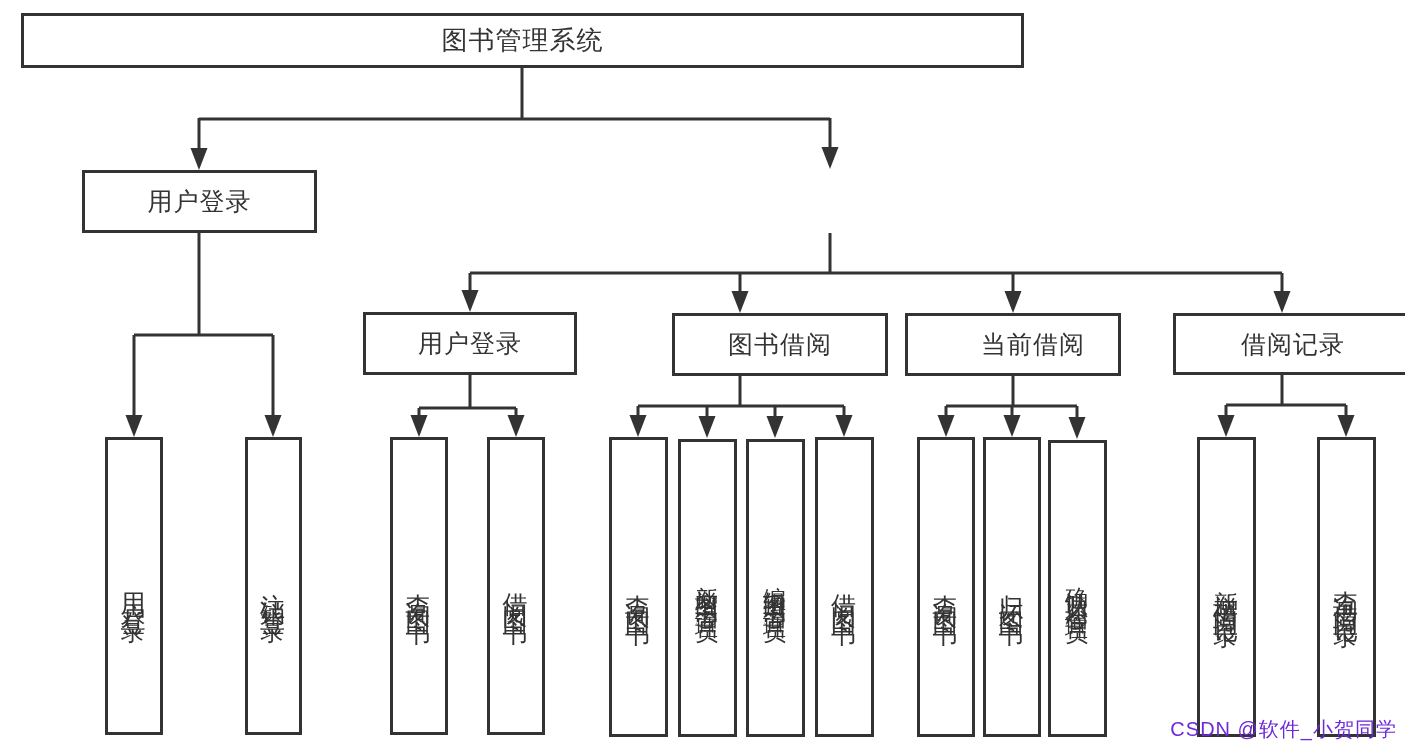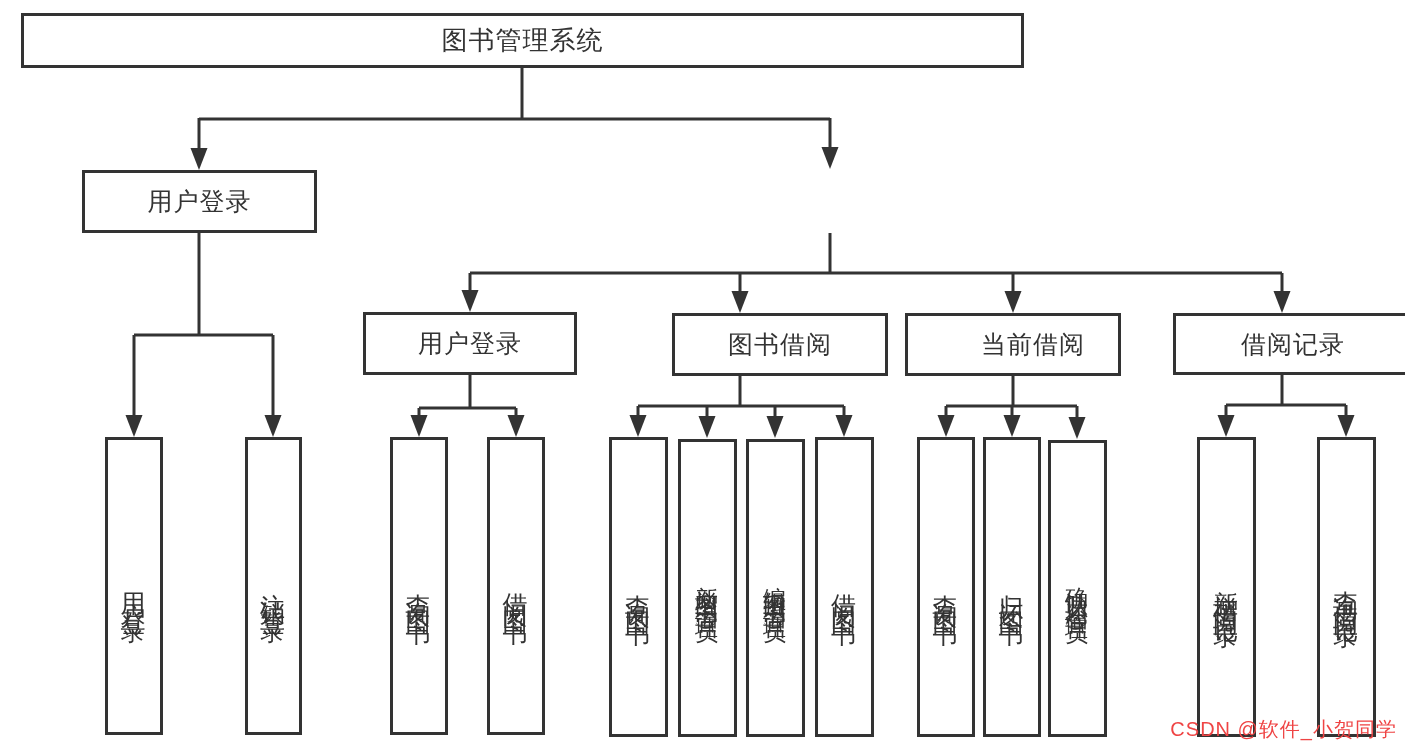--- a/index.html
+++ b/index.html
@@ -44,21 +44,21 @@
     margin-bottom: -9px;
     white-space: nowrap;
   }
   .vbox.mid span  { font-size: 25px; letter-spacing: 7px; margin-bottom: -7px; }
   .vbox.long span { font-size: 23px; letter-spacing: 5px; margin-bottom: -5px; }
   .watermark {
     position: absolute;
     right: 8px;
     bottom: 4px;
     font-size: 20px;
-    color: #ef4444;
+    color: #6d28d9;
     letter-spacing: 1px;
     z-index: 3;
   }
 </style>
 </head>
 <body>
 
 <div id="canvas">
 
   <svg id="wires" width="1405" height="747" viewBox="0 0 1405 747" stroke="#333333" stroke-width="3" fill="#333333">

